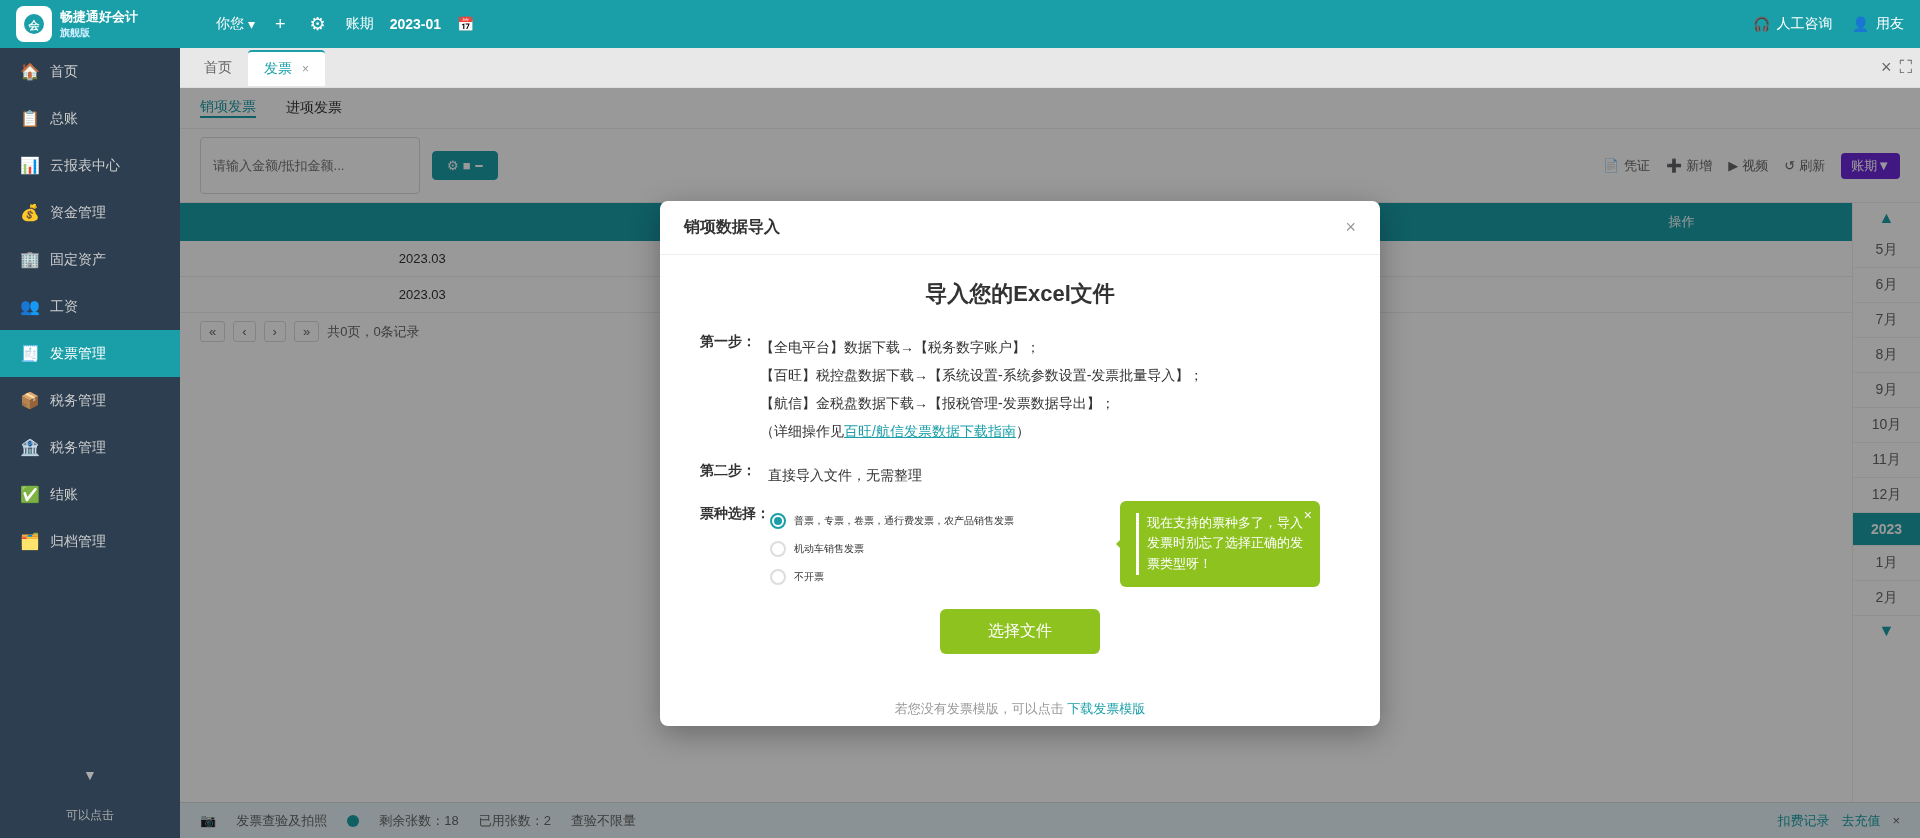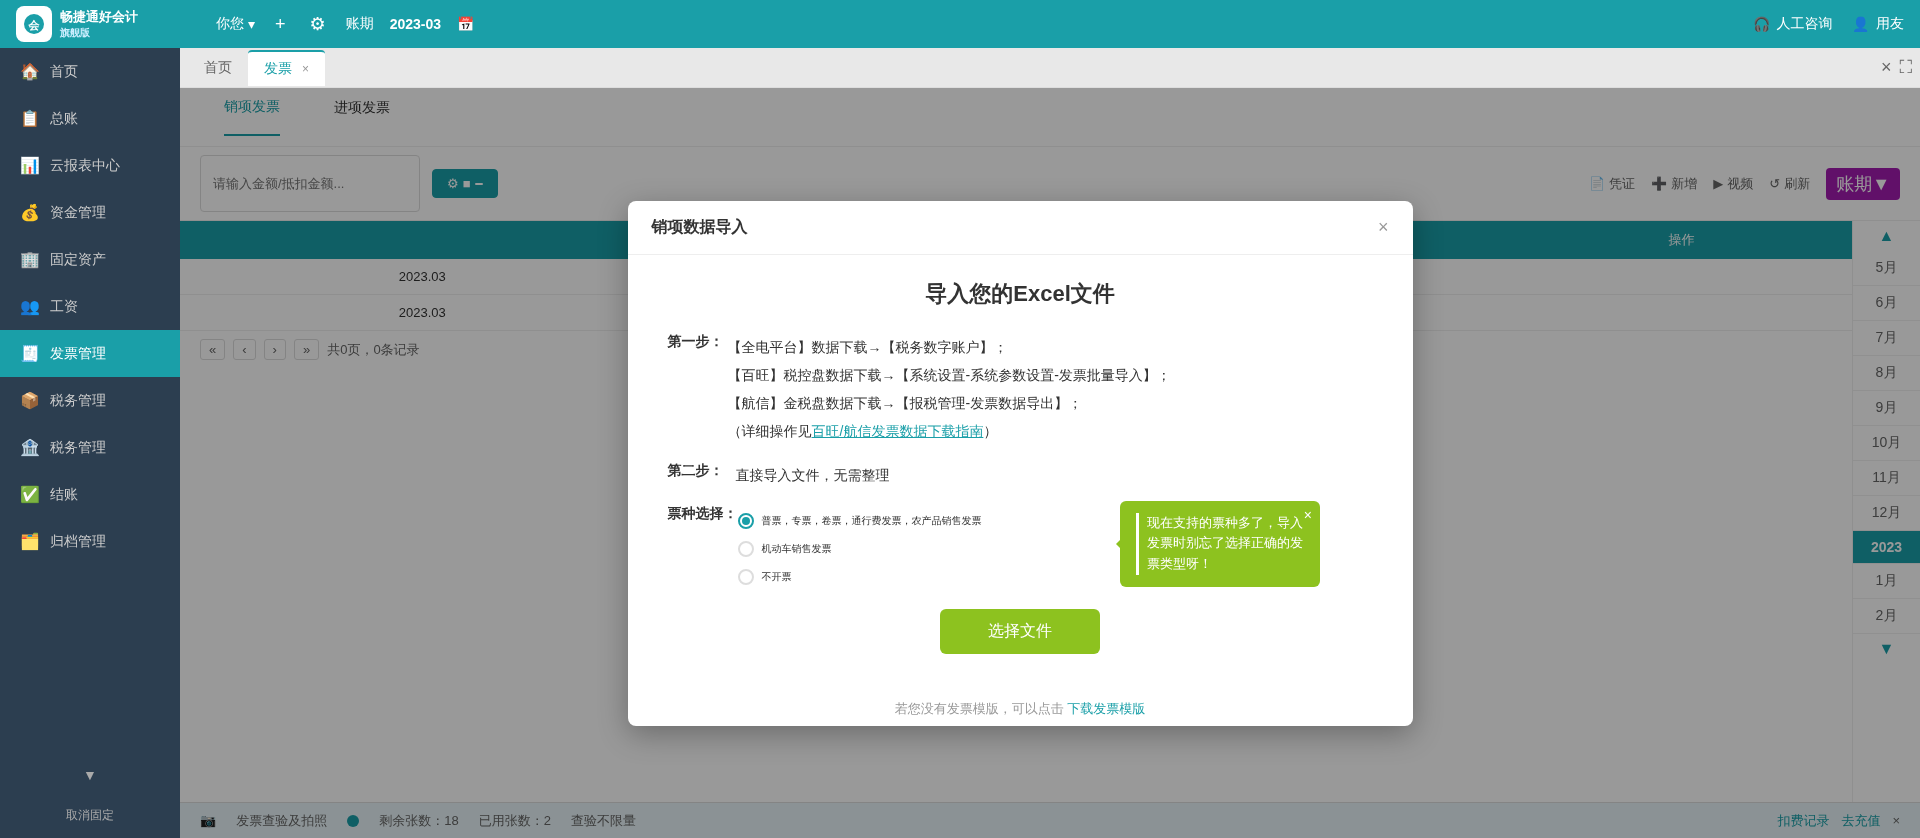--- a/index.html
+++ b/index.html
@@ -136,21 +136,21 @@
     }
 
     
     .sub-nav {
       display: flex; align-items: center;
       padding: 10px 20px;
       border-bottom: 1px solid #eee;
       gap: 30px;
     }
     .sub-nav-item {
-      font-size: 14px; color: #333; cursor: pointer; padding-bottom: 18px; margin-left: 24px;
+      font-size: 14px; color: #333; cursor: pointer; padding-bottom: 0;
     }
     .sub-nav-item.active {
       color: #1a9fa8; border-bottom: 2px solid #1a9fa8;
     }
 
     
     .toolbar {
       display: flex; align-items: center;
       padding: 8px 20px;
       gap: 12px;
@@ -169,23 +169,23 @@
     
     .toolbar-actions {
       margin-left: auto;
       display: flex; align-items: center; gap: 16px;
     }
     .action-btn {
       display: flex; align-items: center; gap: 4px;
       cursor: pointer; color: #666; font-size: 13px;
     }
     .period-badge {
-      background: #a21caf; color: white;
+      background: #6d28d9; color: white;
       padding: 4px 10px; border-radius: 4px;
-      cursor: pointer; font-size: 18px;
+      cursor: pointer; font-size: 13px;
     }
     .data-table {
       width: 100%;
       border-collapse: collapse;
     }
     .data-table th {
       background: #1a9fa8; color: white;
       padding: 10px 12px; text-align: center;
       font-size: 13px; font-weight: normal;
     }
@@ -216,21 +216,21 @@
     .modal-overlay {
       position: absolute;
       top: 0; left: 0; right: 0; bottom: 0;
       background: rgba(0,0,0,0.4);
       display: flex; align-items: center; justify-content: center;
       z-index: 100;
     }
     .modal {
       background: white;
       border-radius: 8px;
-      width: 785px;
+      width: 720px;
       max-height: 620px;
       box-shadow: 0 8px 30px rgba(0,0,0,0.3);
       overflow: hidden;
       position: relative;
     }
     .modal-header {
       display: flex; align-items: center; justify-content: space-between;
       padding: 16px 24px;
       border-bottom: 1px solid #eee;
       font-size: 16px; font-weight: bold; color: #333;
@@ -368,21 +368,21 @@
     </div>
   </div>
   <div class="top-bar-center">
     <div class="user-select">
       <span>你您</span>
       <span>▾</span>
     </div>
     <button class="top-btn">+</button>
     <button class="top-btn">⚙</button>
     <span class="period-label">账期</span>
-    <span class="period-value">2023-03</span>
+    <span class="period-value">2023-01</span>
     <span>📅</span>
   </div>
   <div class="top-bar-right">
     <div class="consult-btn">
       <span>🎧</span>
       <span>人工咨询</span>
     </div>
     <div class="user-btn">
       <span>👤</span>
       <span>用友</span>
@@ -433,21 +433,21 @@
       <span class="sidebar-item-icon">✅</span>
       <span>结账</span>
     </div>
     <div class="sidebar-item">
       <span class="sidebar-item-icon">🗂️</span>
       <span>归档管理</span>
     </div>
     <div style="flex:1"></div>
     <div class="sidebar-scroll-btn">▼</div>
     <div class="sidebar-item" style="font-size:12px;color:#aaa;justify-content:center;">
-      <span>取消固定</span>
+      <span>可以点击</span>
     </div>
   </div>
 
   <div class="content-area">
 
     <div class="tab-bar">
       <div class="tab">
         <span>首页</span>
       </div>
       <div class="tab active">

